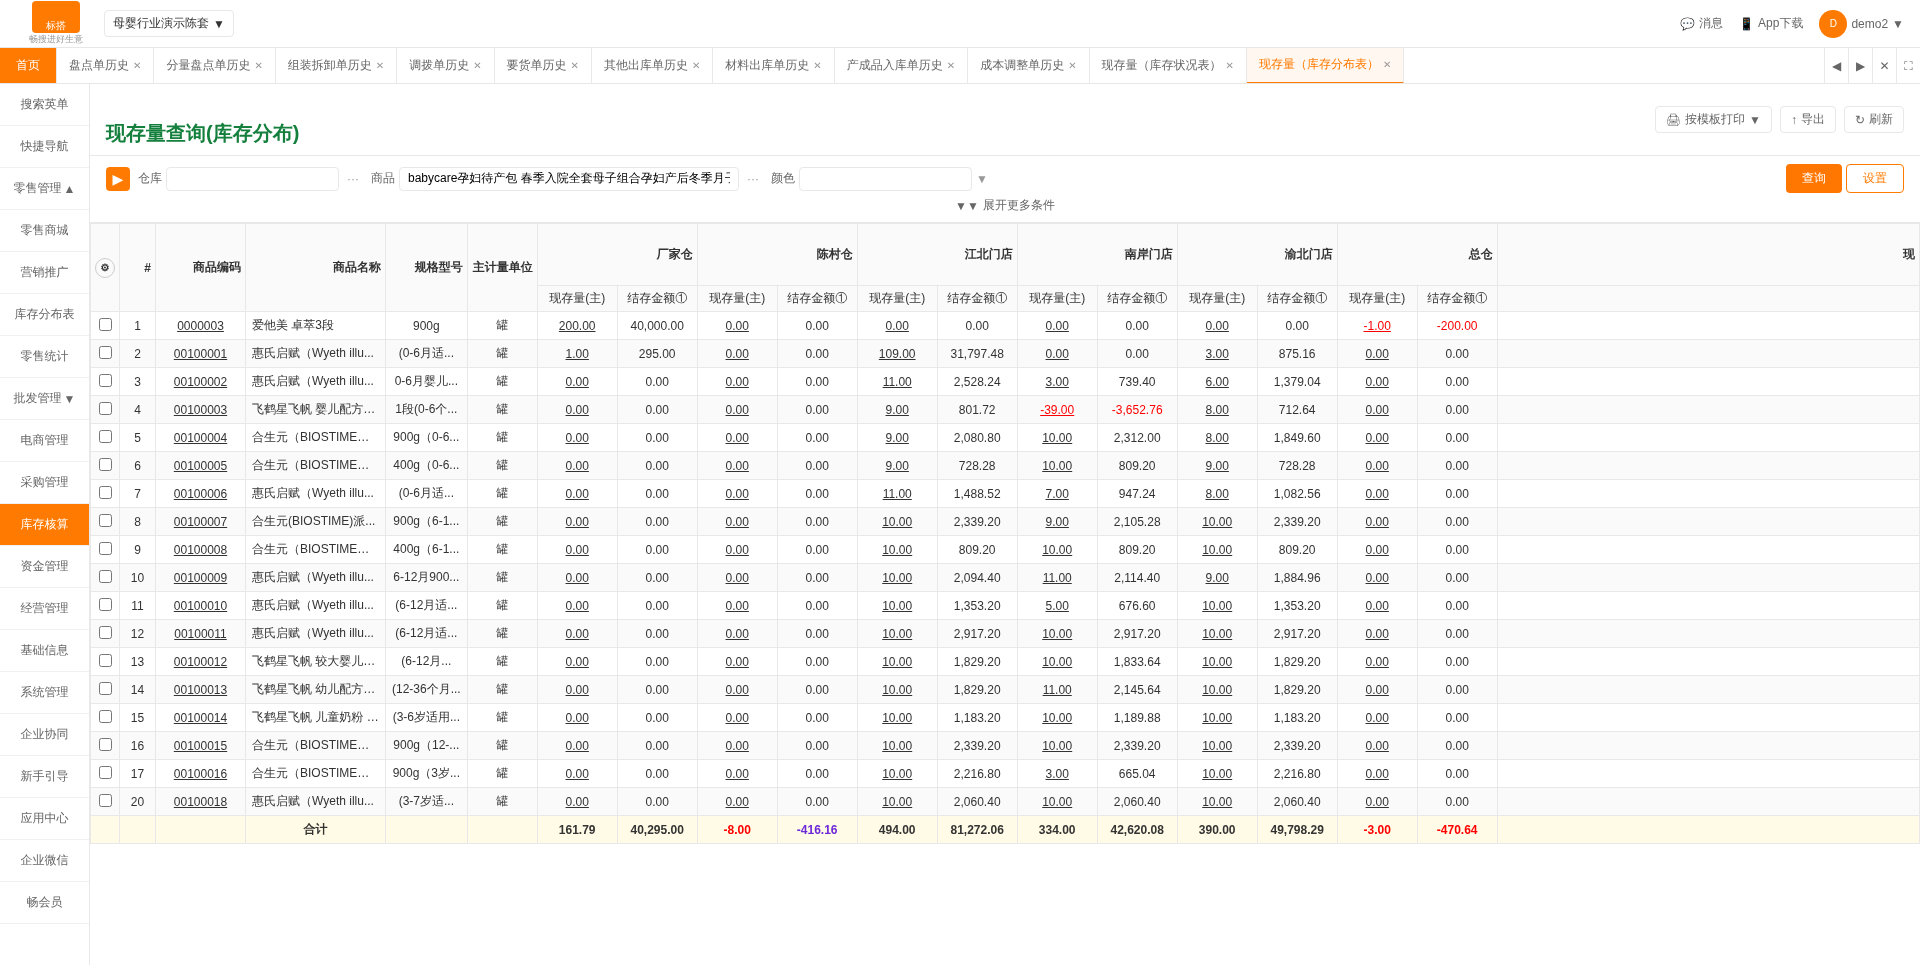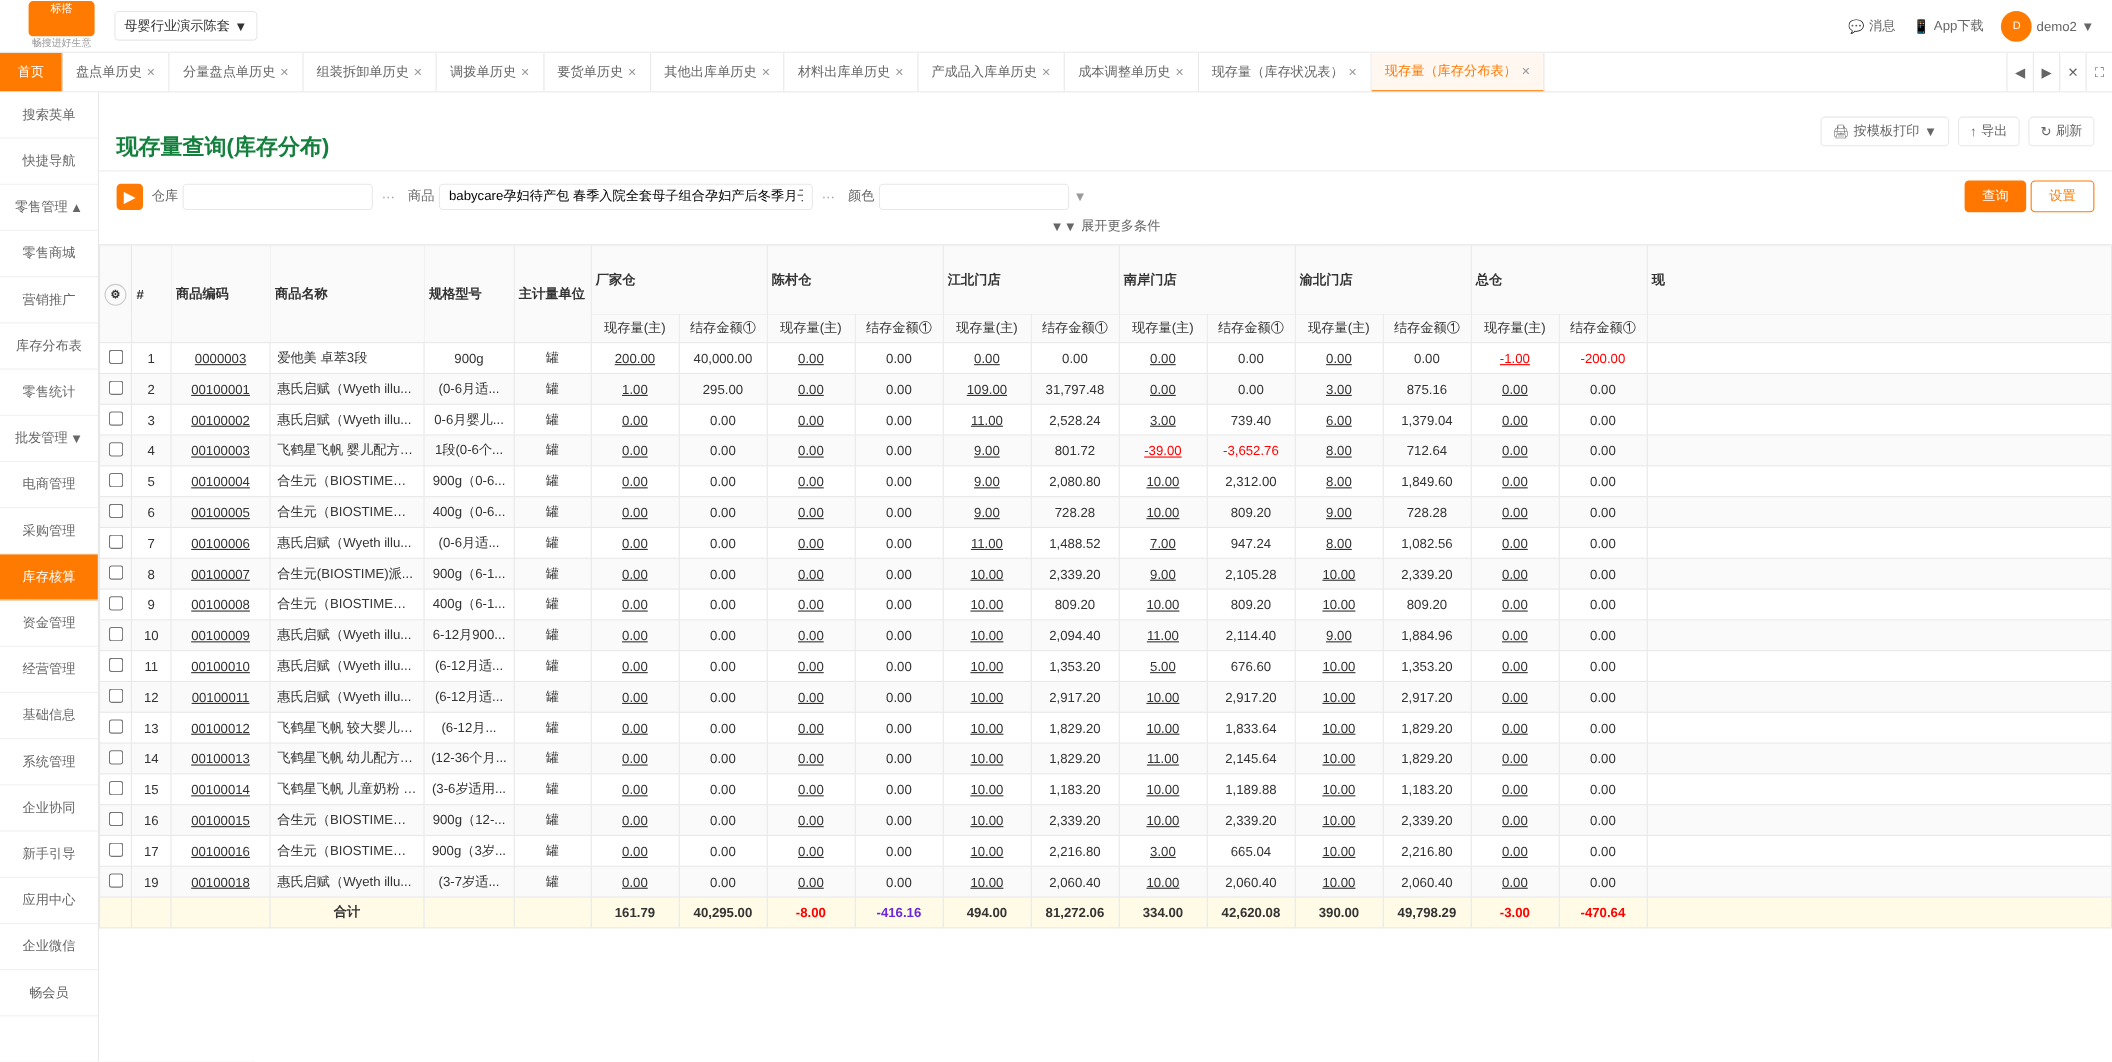--- a/index.html
+++ b/index.html
@@ -2,21 +2,21 @@
 <html><head>
   <meta charset="utf-8">
   <style>
     * { box-sizing: border-box; margin: 0; padding: 0; }
     body { font-family: 'Microsoft YaHei', Arial, sans-serif; font-size: 12px; background: #f5f5f5; color: #333; overflow: hidden; height: 965px; }
     
     
     .topbar { height: 48px; background: #fff; display: flex; align-items: center; justify-content: space-between; padding: 0 16px; border-bottom: 1px solid #e8e8e8; }
     .topbar-left { display: flex; align-items: center; gap: 8px; }
     .logo-area { display: flex; flex-direction: column; align-items: center; justify-content: center; width: 80px; }
-    .logo-img { width: 60px; height: 32px; background: #ff7a00; border-radius: 4px; display: flex; align-items: flex-start; justify-content: center; color: #fff; font-size: 10px; }
+    .logo-img { width: 48px; height: 32px; background: #ff7a00; border-radius: 4px; display: flex; align-items: flex-end; justify-content: center; color: #fff; font-size: 10px; }
     .logo-sub { font-size: 9px; color: #999; }
     .selector-area { display: flex; align-items: center; gap: 4px; border: 1px solid #e8e8e8; border-radius: 4px; padding: 4px 8px; cursor: pointer; }
     .topbar-right { display: flex; align-items: center; gap: 16px; }
     .topbar-icon { display: flex; align-items: center; gap: 4px; color: #666; cursor: pointer; font-size: 12px; }
     .user-avatar { width: 28px; height: 28px; border-radius: 50%; background: #ff7a00; display: flex; align-items: center; justify-content: center; color: #fff; font-size: 10px; }
     
     
     .tabs-bar { background: #fff; border-bottom: 1px solid #e8e8e8; display: flex; align-items: center; height: 36px; overflow: hidden; }
     .tab-item { display: flex; align-items: center; height: 36px; padding: 0 12px; font-size: 12px; color: #666; border-right: 1px solid #e8e8e8; cursor: pointer; white-space: nowrap; gap: 4px; flex-shrink: 0; }
     .tab-item.active { color: #ff7a00; background: #fff7f0; border-bottom: 2px solid #ff7a00; }
@@ -54,21 +54,21 @@
     .expand-btn { display: flex; align-items: center; gap: 4px; cursor: pointer; color: #666; }
     .orange-btn { background: #ff7700; color: #fff; border: none; border-radius: 4px; padding: 6px 16px; cursor: pointer; font-size: 12px; }
     .collapse-btn { background: #ff7a00; width: 24px; height: 24px; border-radius: 4px; display: flex; align-items: center; justify-content: center; cursor: pointer; color: #fff; font-size: 14px; }
     .dots-btn { color: #999; cursor: pointer; padding: 0 4px; }
     .color-input { border: 1px solid #e8e8e8; border-radius: 4px; padding: 4px 8px; font-size: 12px; min-width: 120px; }
     
     
     .table-area { flex: 1; overflow: auto; background: #fff; margin: 0; }
     table { width: 100%; border-collapse: collapse; font-size: 12px; }
     thead { background: #f5f5f5; position: sticky; top: 0; z-index: 10; }
-    thead tr:first-child th { background: #fafafa; font-weight: bold; border: 1px solid #e8e8e8; text-align: left; padding: 22px 4px; }
+    thead tr:first-child th { background: #fafafa; font-weight: bold; border: 1px solid #e8e8e8; text-align: right; padding: 22px 4px; }
     thead tr:last-child th { background: #fafafa; font-weight: normal; border: 1px solid #e8e8e8; text-align: center; padding: 4px; }
     tbody tr td { border: 1px solid #e8e8e8; padding: 5px 6px; text-align: center; white-space: nowrap; }
     tbody tr:nth-child(even) { background: #fafafa; }
     .td-name { text-align: left; max-width: 140px; overflow: hidden; text-overflow: ellipsis; }
     .val-underline { text-decoration: underline; color: #333; cursor: pointer; }
     .val-red { color: #f00; }
     tfoot tr td { border: 1px solid #e8e8e8; padding: 5px 6px; text-align: center; font-weight: bold; background: #fffbe6; }
     .col-num { width: 36px; }
     .col-code { width: 90px; }
     .col-name { width: 140px; }
@@ -681,21 +681,21 @@
     <td class="val-underline" style="text-decoration:underline;cursor:pointer;">3.00</td>
     <td class="">665.04</td>
     <td class="val-underline" style="text-decoration:underline;cursor:pointer;">10.00</td>
     <td>2,216.80</td>
     <td class="val-underline" style="text-decoration:underline;cursor:pointer;">0.00</td>
     <td class="">0.00</td>
     <td></td>
   </tr>
             <tr>
     <td><input type="checkbox" style=""></td>
-    <td>19</td>
+    <td>20</td>
     <td class="val-underline" style="text-decoration:underline;cursor:pointer;">00100018</td>
     <td class="td-name" title="惠氏启赋（Wyeth illu...">惠氏启赋（Wyeth illu...</td>
     <td>(3-7岁适...</td>
     <td>罐</td>
     <td class="val-underline" style="text-decoration:underline;cursor:pointer;">0.00</td>
     <td class="">0.00</td>
     <td class="val-underline" style="text-decoration:underline;cursor:pointer;">0.00</td>
     <td class="">0.00</td>
     <td class="val-underline" style="text-decoration:underline;cursor:pointer;">10.00</td>
     <td>2,060.40</td>

